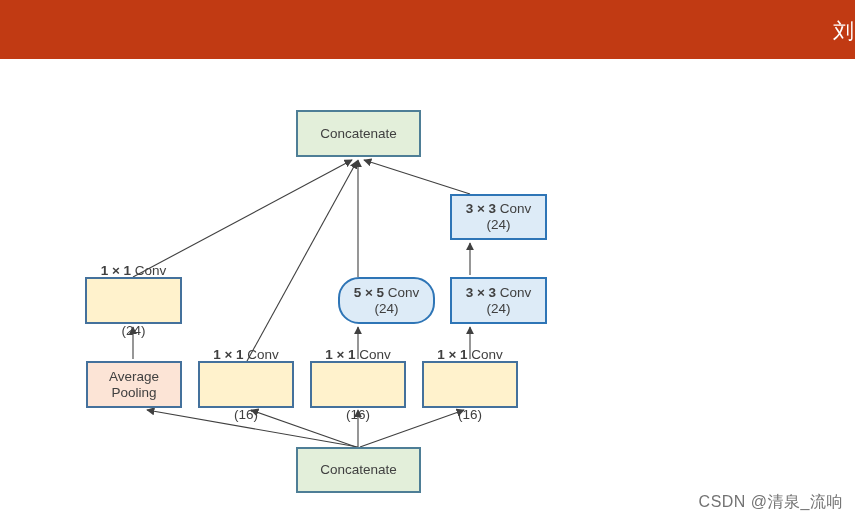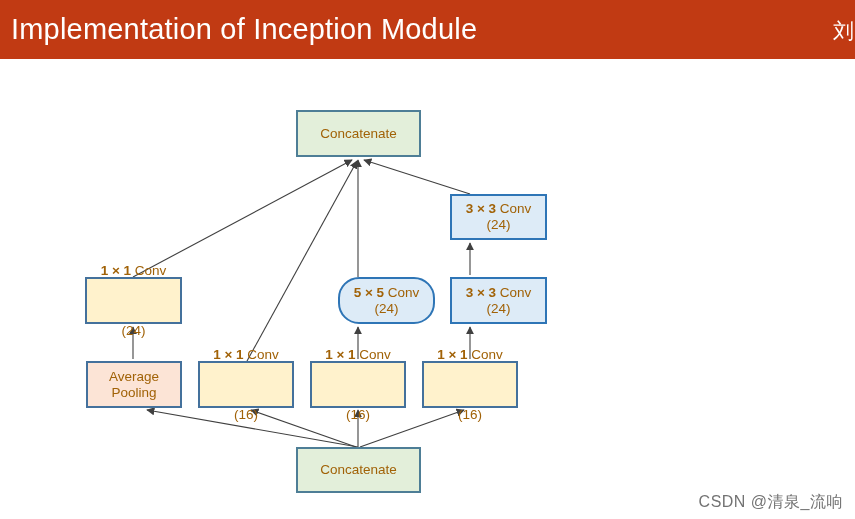--- a/index.html
+++ b/index.html
@@ -42,21 +42,21 @@
     width: 855px; height: 519px;
   }
   .edges-svg { position: absolute; left: 0; top: 0; }
 
   .node {
     position: absolute;
     display: flex; flex-direction: column;
     align-items: center; justify-content: center;
     text-align: center;
     font-size: 13.5px;
-    color: #a16207;
+    color: #404040;
     line-height: 16px;
     border-style: solid;
     border-width: 2px;
   }
   .node .kernel { font-weight: 700; }
   .node-green  { background: #E3EFDA; border-color: #4E7E96; }
   .node-blue   { background: #DDEBF7; border-color: #2E75B6; margin-left: 28px; }
   .node-yellow { background: #FFF2CC; border-color: #44719C; gap: 44px; }
   .node-pink   { background: #FCE4D6; border-color: #44719C; }
 
@@ -78,21 +78,20 @@
     right: 12px; bottom: 6px;
     color: #737373;
     font-size: 16px;
     letter-spacing: 0.5px;
   }
 </style>
 </head>
 <body>
 
 <div class="title-bar">
-  <div class="slide-title">Implementation of Inception Module</div>
   <div class="corner-name">刘</div>
 </div>
 
 <div class="diagram">
 
   <svg class="edges-svg" width="855" height="519" viewBox="0 0 855 519">
     <defs>
       <marker id="arrow" viewBox="0 0 10 10" refX="9" refY="5" markerWidth="7.5" markerHeight="7.5" orient="auto-start-reverse">
         <path d="M 0 0 L 10 5 L 0 10 z" fill="#404040"></path>
       </marker>

